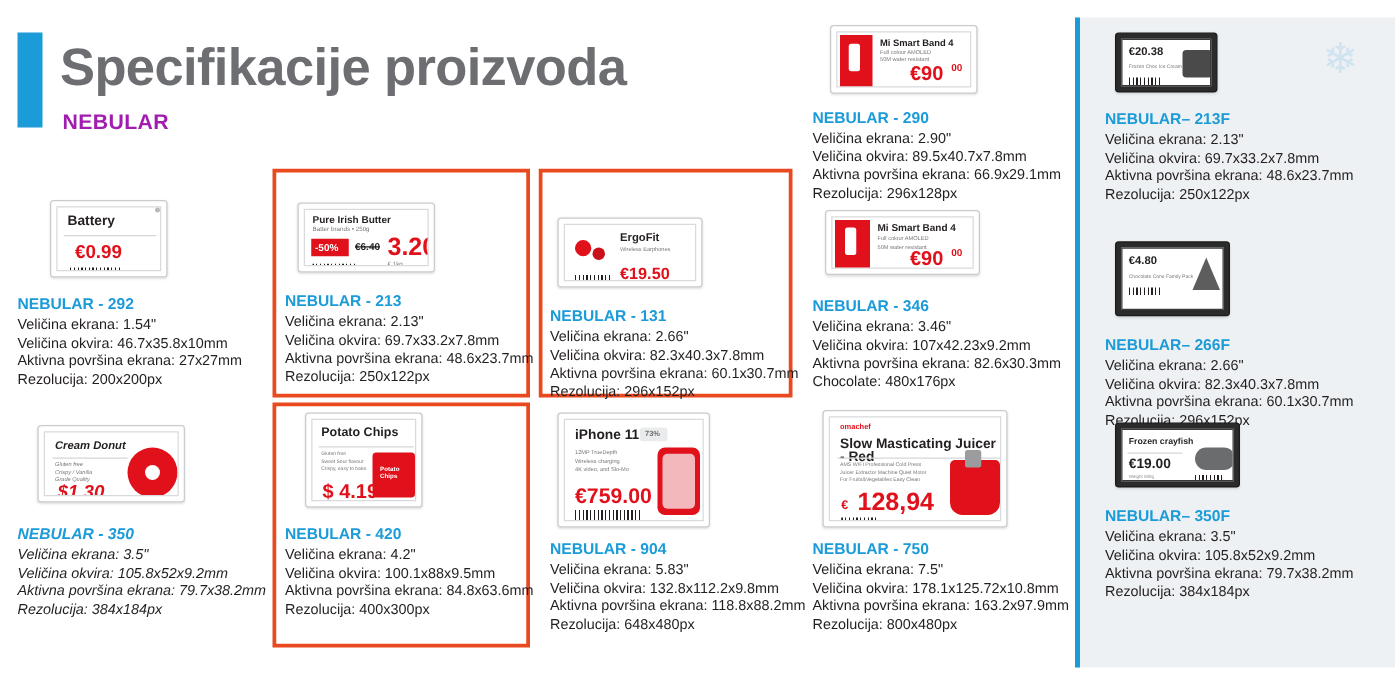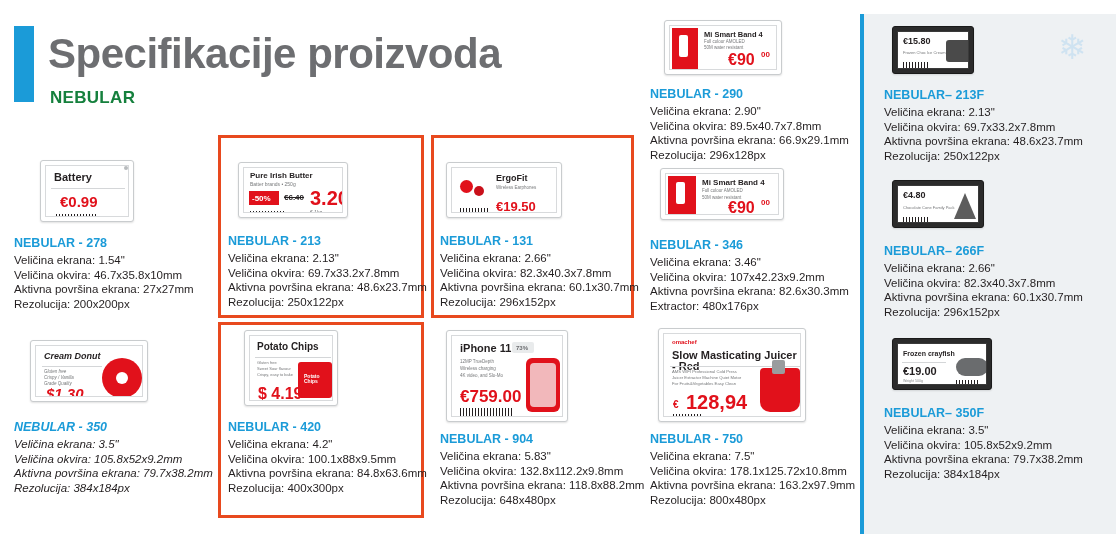--- a/index.html
+++ b/index.html
@@ -20,21 +20,21 @@
     position: absolute; left: 14px; top: 26px;
     width: 20px; height: 76px; background: #1b9bd8;
   }
   .title {
     position: absolute; left: 48px; top: 30px;
     font-size: 42px; font-weight: bold; color: #6d6e71;
     letter-spacing: -0.5px;
   }
   .subtitle {
     position: absolute; left: 50px; top: 88px;
-    font-size: 17px; font-weight: bold; color: #15803d;
+    font-size: 17px; font-weight: bold; color: #a21caf;
     letter-spacing: 0.3px;
   }
 
   
   .right-panel {
     position: absolute; left: 860px; top: 14px;
     width: 256px; height: 520px;
     background: #eef1f3;
     border-left: 4px solid #1b9bd8;
   }
@@ -109,21 +109,21 @@
   <div class="item" style="left:14px; top:160px; width:200px;">
     <div class="tag" style="width:94px; height:62px; margin:0 0 14px 26px;">
       <div class="inner">
         <div class="t-txt t-bold" style="left:8px; top:6px; font-size:11px;">Battery</div>
         <div class="t-line" style="left:5px; top:22px; width:74px;"></div>
         <div class="t-txt t-red t-bold" style="left:14px; top:28px; font-size:15px;text-align:right;">€0.99</div>
         <div class="barcode" style="left:10px; top:48px; width:40px; height:7px;"></div>
       </div>
       <div class="circle" style="right:5px; top:5px; width:4px; height:4px; background:#b8bbbd;"></div>
     </div>
-    <div class="label">NEBULAR - 278</div>
+    <div class="label">NEBULAR - 292</div>
     <div class="spec">Veličina ekrana: 1.54"</div>
     <div class="spec">Veličina okvira: 46.7x35.8x10mm</div>
     <div class="spec">Aktivna površina ekrana: 27x27mm</div>
     <div class="spec">Rezolucija: 200x200px</div>
   </div>
 
   <div class="item" style="left:228px; top:162px; width:200px;">
     <div class="tag" style="width:110px; height:56px; margin:0 0 16px 10px;">
       <div class="inner">
         <div class="t-txt t-bold" style="left:6px; top:4px; font-size:8px;">Pure Irish Butter</div>
@@ -137,21 +137,21 @@
       </div>
     </div>
     <div class="label">NEBULAR - 213</div>
     <div class="spec">Veličina ekrana: 2.13"</div>
     <div class="spec">Veličina okvira: 69.7x33.2x7.8mm</div>
     <div class="spec">Aktivna površina ekrana: 48.6x23.7mm</div>
     <div class="spec">Rezolucija: 250x122px</div>
   </div>
 
   <div class="item" style="left:440px; top:162px; width:200px;">
-    <div class="tag" style="width:116px; height:56px; margin:0 0 16px 6px;">
+    <div class="tag" style="width:116px; height:56px; margin:12px 0 16px 6px;">
       <div class="inner">
         <div class="t-txt t-bold" style="left:44px; top:6px; font-size:9px;">ErgoFit</div>
         <div class="t-txt" style="left:44px; top:17px; font-size:4.5px; color:#77797b; line-height:6px;">Wireless Earphones</div>
         <div class="circle" style="left:8px; top:12px; width:13px; height:13px; background:#e1111b;"></div>
         <div class="circle" style="left:22px; top:18px; width:10px; height:10px; background:#c9101a;"></div>
         <div class="t-txt t-red t-bold" style="left:44px; top:32px; font-size:13px;text-decoration:underline;">€19.50</div>
         <div class="barcode" style="left:8px; top:40px; width:30px; height:6px;"></div>
       </div>
     </div>
     <div class="label">NEBULAR - 131</div>
@@ -171,21 +171,21 @@
         <div class="t-txt" style="left:36px; top:22px; font-size:4.5px; color:#77797b;">50M water resistant</div>
         <div class="t-txt t-red t-bold" style="left:62px; top:26px; font-size:16px;">€90</div>
         <div class="t-txt t-red t-bold" style="left:95px; top:25px; font-size:8px;">00</div>
 
       </div>
     </div>
     <div class="label">NEBULAR - 346</div>
     <div class="spec">Veličina ekrana: 3.46"</div>
     <div class="spec">Veličina okvira: 107x42.23x9.2mm</div>
     <div class="spec">Aktivna površina ekrana: 82.6x30.3mm</div>
-    <div class="spec">Extractor: 480x176px</div>
+    <div class="spec">Chocolate: 480x176px</div>
   </div>
 
   <div class="item" style="left:650px; top:20px; width:210px;">
     <div class="tag" style="width:118px; height:55px; margin:0 0 12px 14px;">
       <div class="inner">
         <div class="t-redblock" style="left:2px; top:2px; width:26px; height:43px;"></div>
         <div class="t-blk" style="left:9px; top:9px; width:9px; height:22px; border-radius:2px; background:#fff;"></div>
         <div class="t-txt t-bold" style="left:34px; top:5px; font-size:7.5px;">Mi Smart Band 4</div>
         <div class="t-txt" style="left:34px; top:14px; font-size:4.5px; color:#77797b;">Full colour AMOLED</div>
         <div class="t-txt" style="left:34px; top:20px; font-size:4.5px; color:#77797b;">50M water resistant</div>
@@ -283,35 +283,35 @@
     <div class="label">NEBULAR - 750</div>
     <div class="spec">Veličina ekrana: 7.5"</div>
     <div class="spec">Veličina okvira: 178.1x125.72x10.8mm</div>
     <div class="spec">Aktivna površina ekrana: 163.2x97.9mm</div>
     <div class="spec">Rezolucija: 800x480px</div>
   </div>
 
   <div class="item" style="left:884px; top:26px; width:220px;">
     <div class="tag dark" style="width:82px; height:48px; margin:0 0 14px 8px;">
       <div class="inner">
-        <div class="t-txt t-bold" style="left:5px; top:5px; font-size:9px;">€15.80</div>
+        <div class="t-txt t-bold" style="left:5px; top:5px; font-size:9px;">€20.38</div>
         <div class="t-txt" style="left:5px; top:19px; font-size:4px; color:#77797b;">Frozen Choc Ice Cream</div>
         <div class="tag-img" style="left:48px; top:8px; width:24px; height:22px; background:#4a4a4a; border-radius:3px;"></div>
         <div class="barcode" style="left:5px; top:30px; width:26px; height:6px;"></div>
       </div>
     </div>
     <div class="label">NEBULAR– 213F</div>
     <div class="spec">Veličina ekrana: 2.13"</div>
     <div class="spec">Veličina okvira: 69.7x33.2x7.8mm</div>
     <div class="spec">Aktivna površina ekrana: 48.6x23.7mm</div>
     <div class="spec">Rezolucija: 250x122px</div>
   </div>
 
   <div class="item" style="left:884px; top:180px; width:220px;">
-    <div class="tag dark" style="width:92px; height:48px; margin:0 0 16px 8px;">
+    <div class="tag dark" style="width:92px; height:60px; margin:13px 0 16px 8px;">
       <div class="inner">
         <div class="t-txt t-bold" style="left:5px; top:5px; font-size:9px;">€4.80</div>
         <div class="t-txt" style="left:5px; top:20px; font-size:4px; color:#77797b;">Chocolate Cone Family Pack</div>
         <div class="tag-img" style="left:56px; top:7px; width:0; height:0; border-left:11px solid transparent; border-right:11px solid transparent; border-top:26px solid #5d5d5d; transform:rotate(180deg);"></div>
         <div class="barcode" style="left:5px; top:31px; width:26px; height:6px;"></div>
       </div>
     </div>
     <div class="label">NEBULAR– 266F</div>
     <div class="spec">Veličina ekrana: 2.66"</div>
     <div class="spec">Veličina okvira: 82.3x40.3x7.8mm</div>

